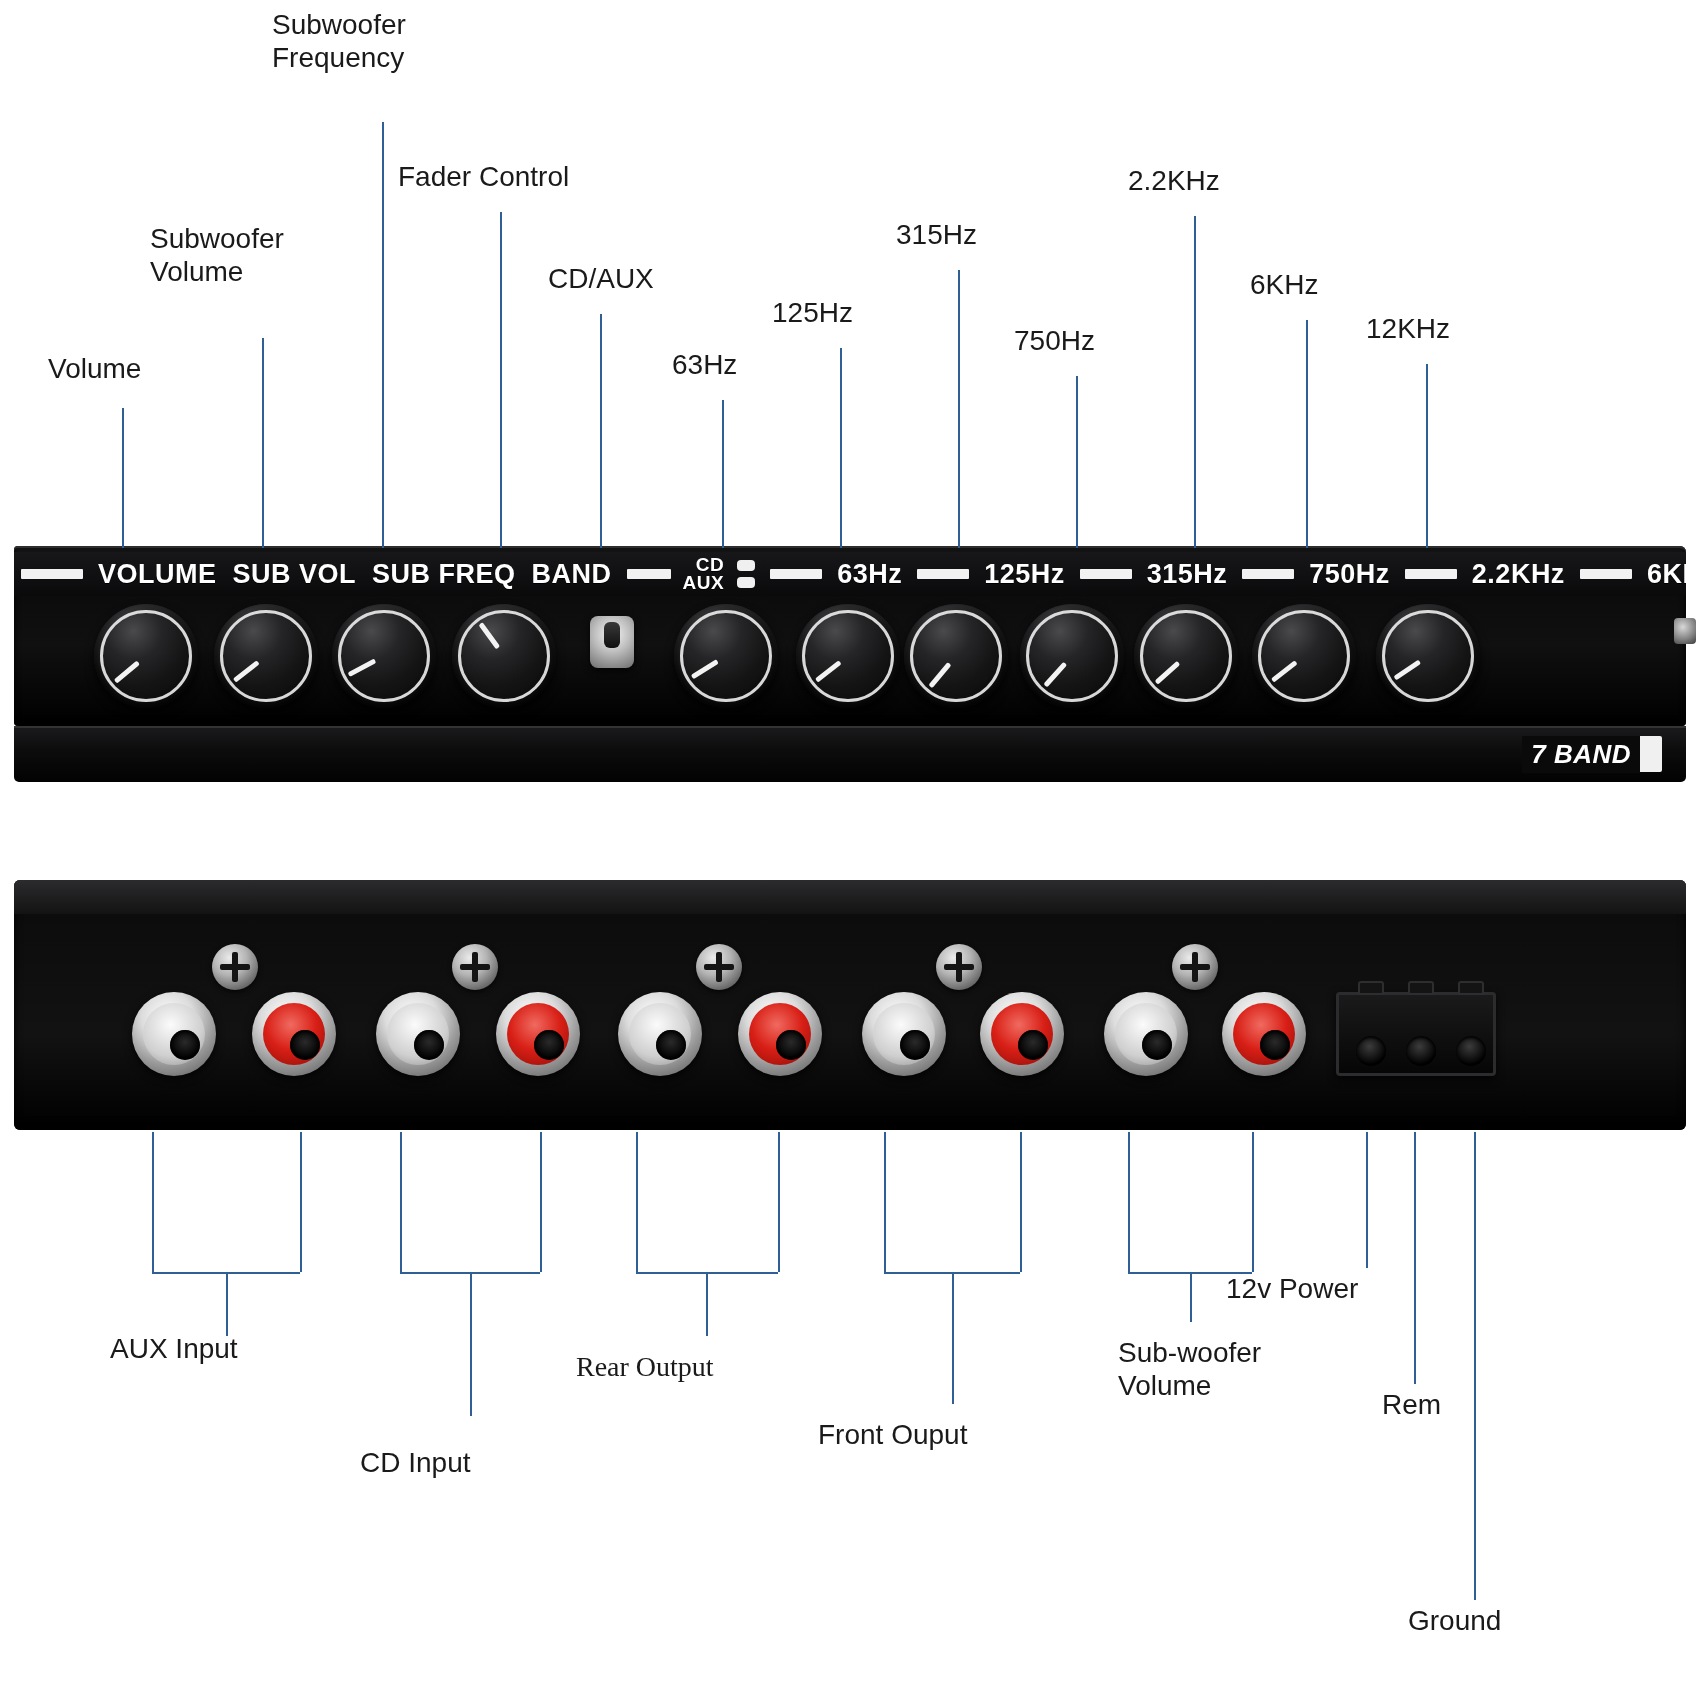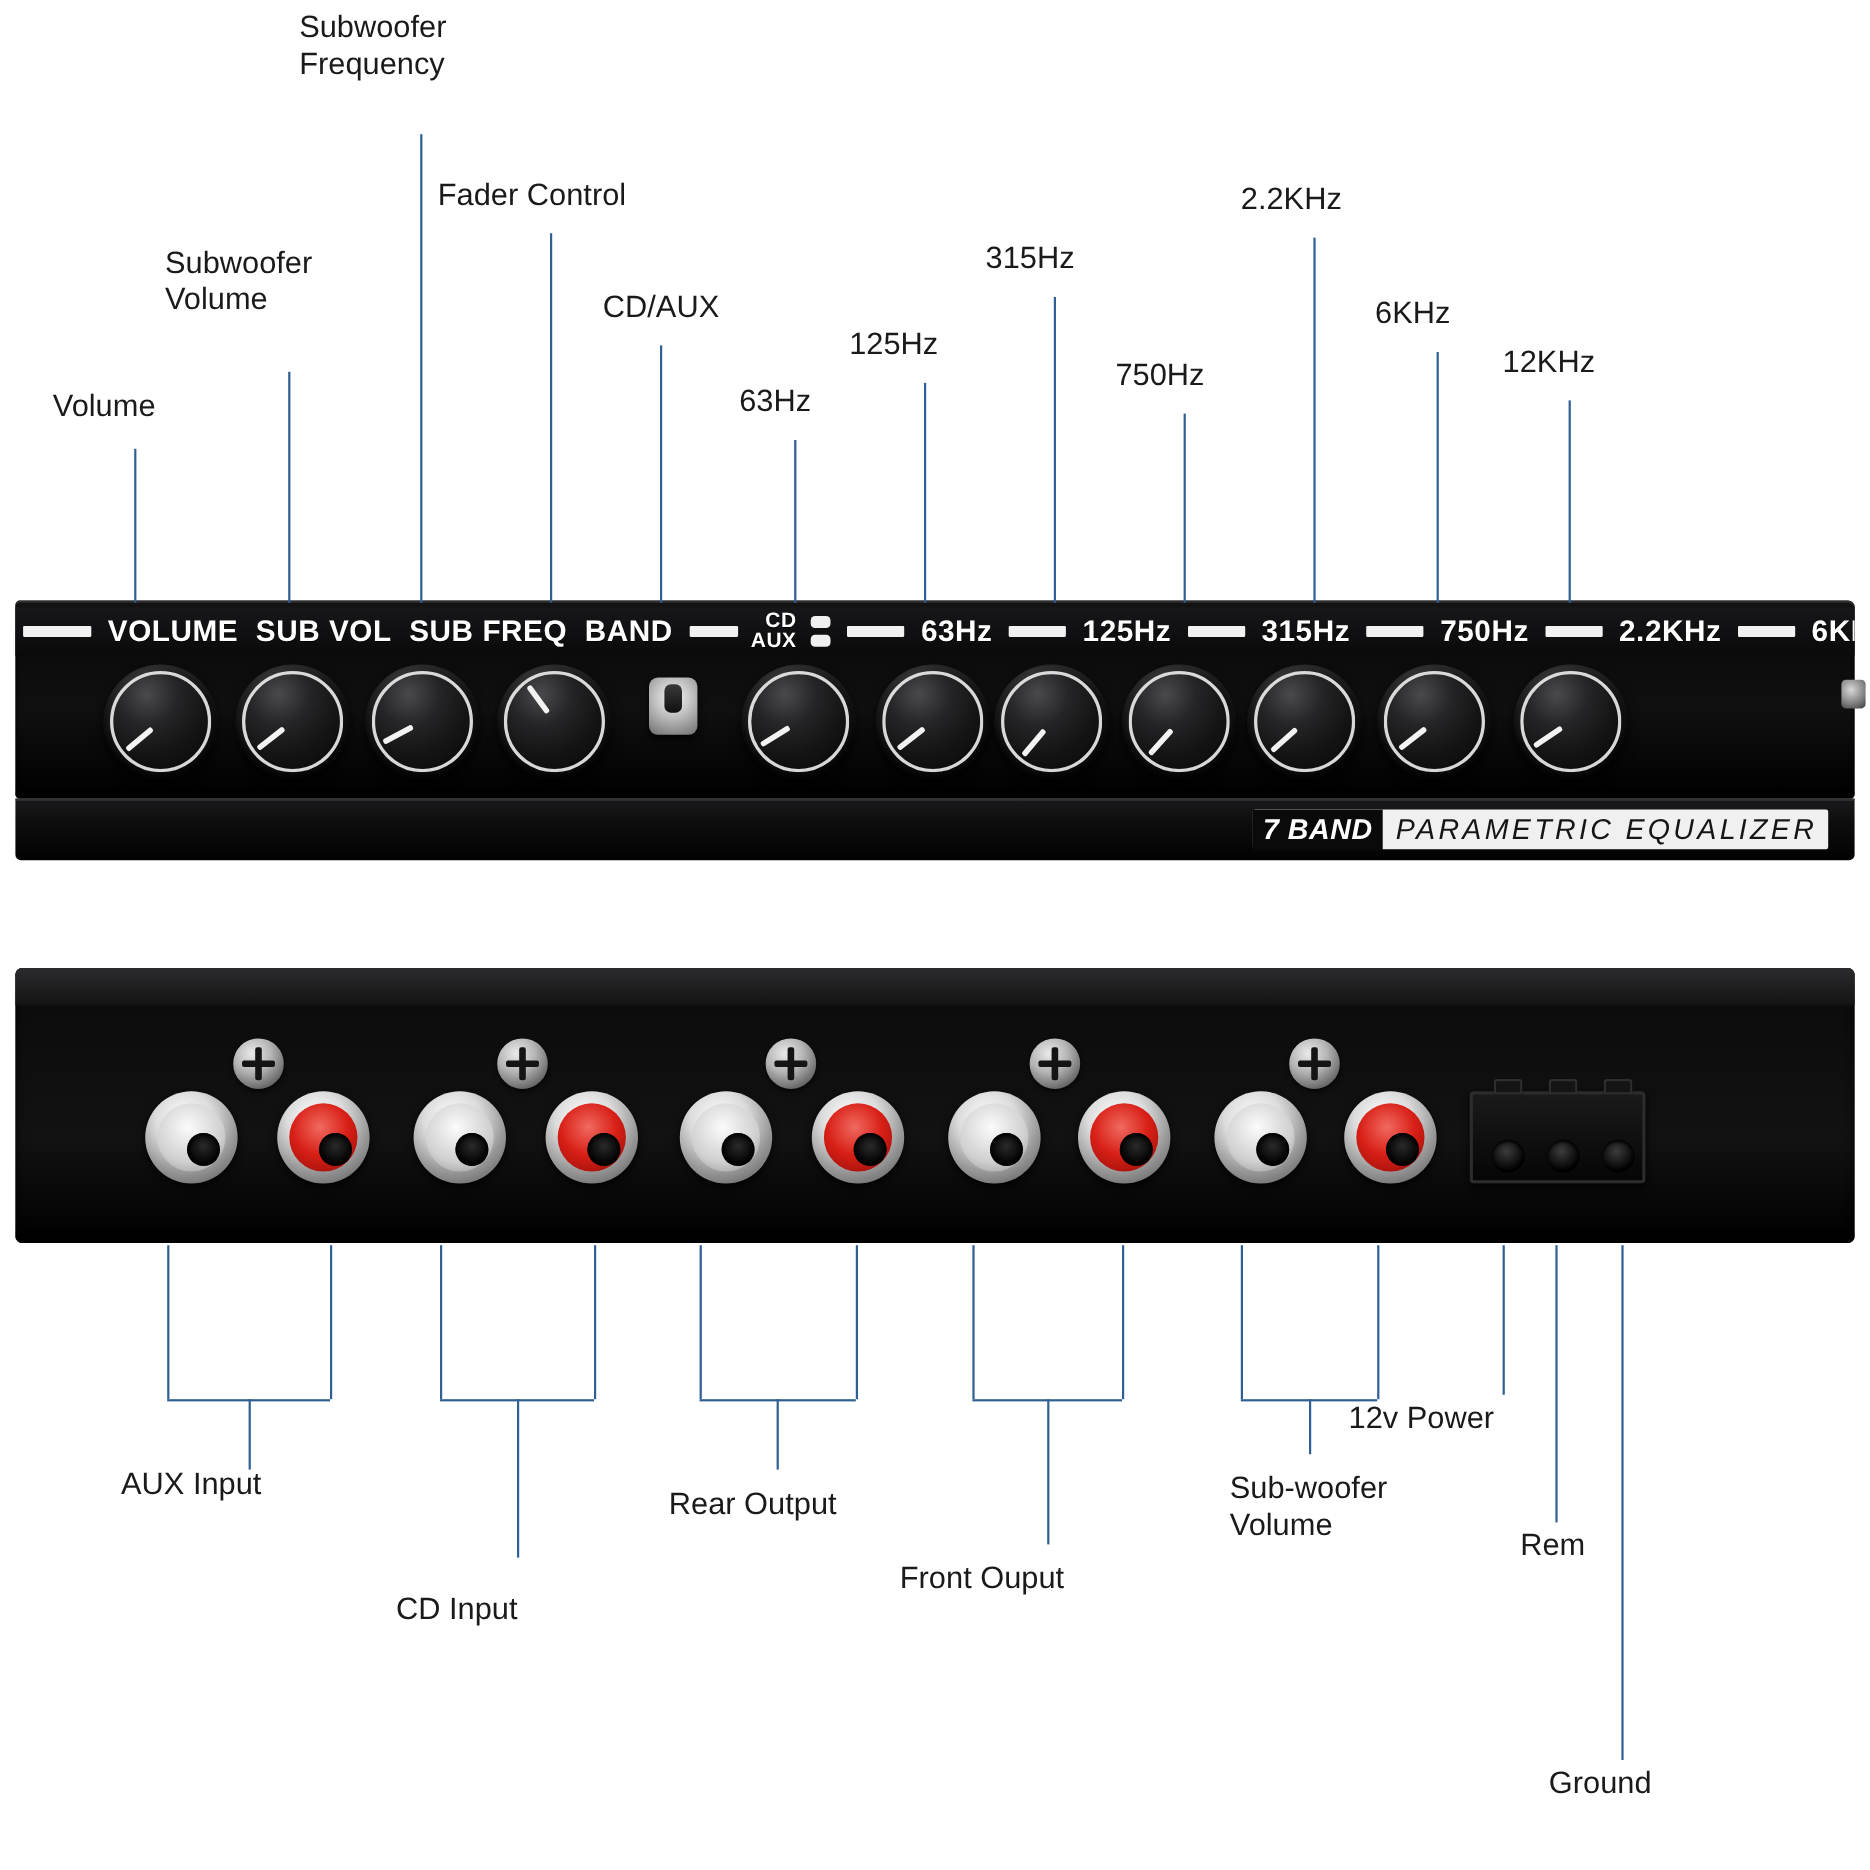--- a/index.html
+++ b/index.html
@@ -168,21 +168,20 @@
           </div>
           <div class="knob" style="left: 1362px; top: 6px;">
             <div class="ptr" style="transform: translateX(-50%) rotate(-124deg);"></div>
           </div>
           <div class="toggle" style="left: 576px; top: 18px;"></div>
         </div>
     </div>
     <div class="lowerskirt">
       <div class="brandbox">
         <span class="brand7">7 BAND</span>
-        <span class="brandtxt">PARAMETRIC EQUALIZER</span>
       </div>
     </div>
     <div class="sidescrew"></div>
   </div>
 
   <div class="rear">
     <div class="rear-body">
       <div class="rear-top"></div>
       <div id="rearparts" style="position:absolute;left:0;top:0;width:100%;height:100%;">
           <div class="jack white" style="left: 118px; top: 112px;">
@@ -286,21 +285,21 @@
       <div class="callout lft" style="left: 110px; top: 1332px;">AUX Input</div>
       <div class="lead" style="left: 400px; top: 1132px; height: 140px;"></div>
       <div class="lead" style="left: 540px; top: 1132px; height: 140px;"></div>
       <div class="leadh" style="left: 400px; top: 1272px; width: 140px;"></div>
       <div class="lead" style="left: 470px; top: 1272px; height: 144px;"></div>
       <div class="callout lft" style="left: 360px; top: 1430px; margin-top: 16px;">CD Input</div>
       <div class="lead" style="left: 636px; top: 1132px; height: 140px;"></div>
       <div class="lead" style="left: 778px; top: 1132px; height: 140px;"></div>
       <div class="leadh" style="left: 636px; top: 1272px; width: 142px;"></div>
       <div class="lead" style="left: 706px; top: 1272px; height: 64px;"></div>
-      <div class="callout lft" style="left: 608px; top: 1350px;">Rear Output</div>
+      <div class="callout lft" style="left: 576px; top: 1350px; font-family: Liberation Serif, serif;">Rear Output</div>
       <div class="lead" style="left: 884px; top: 1132px; height: 140px;"></div>
       <div class="lead" style="left: 1020px; top: 1132px; height: 140px;"></div>
       <div class="leadh" style="left: 884px; top: 1272px; width: 136px;"></div>
       <div class="lead" style="left: 952px; top: 1272px; height: 132px;"></div>
       <div class="callout lft" style="left: 818px; top: 1418px;">Front Ouput</div>
       <div class="lead" style="left: 1128px; top: 1132px; height: 140px;"></div>
       <div class="lead" style="left: 1252px; top: 1132px; height: 140px;"></div>
       <div class="leadh" style="left: 1128px; top: 1272px; width: 124px;"></div>
       <div class="lead" style="left: 1190px; top: 1272px; height: 50px;"></div>
       <div class="callout lft" style="left: 1118px; top: 1336px;">Sub-woofer

